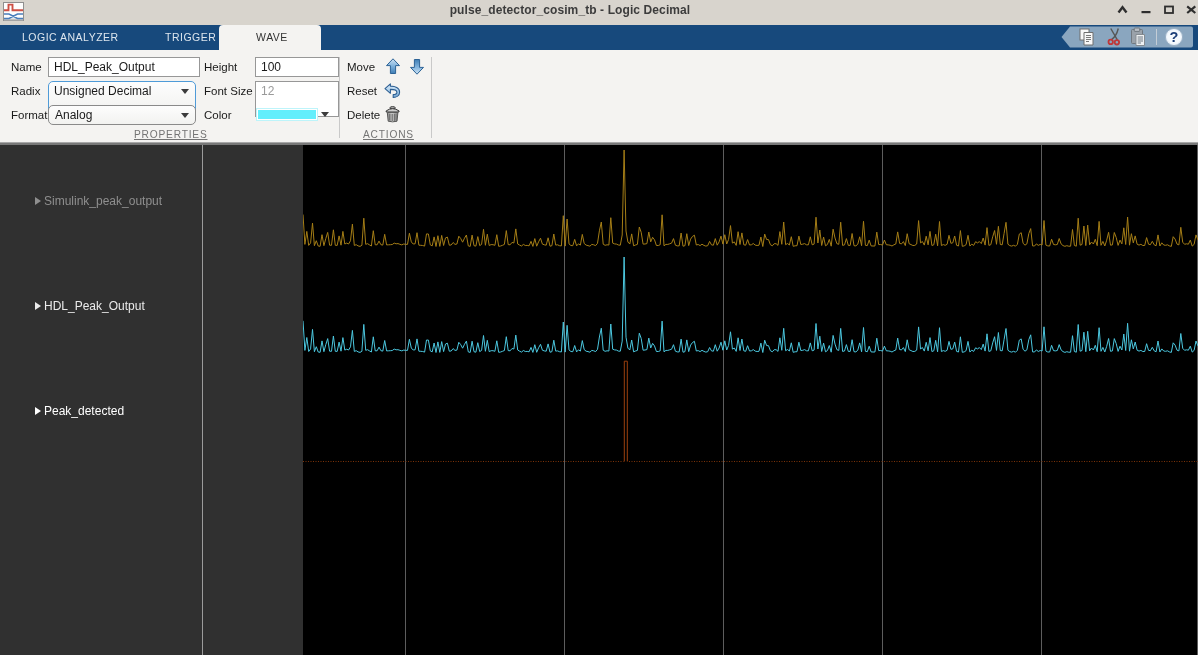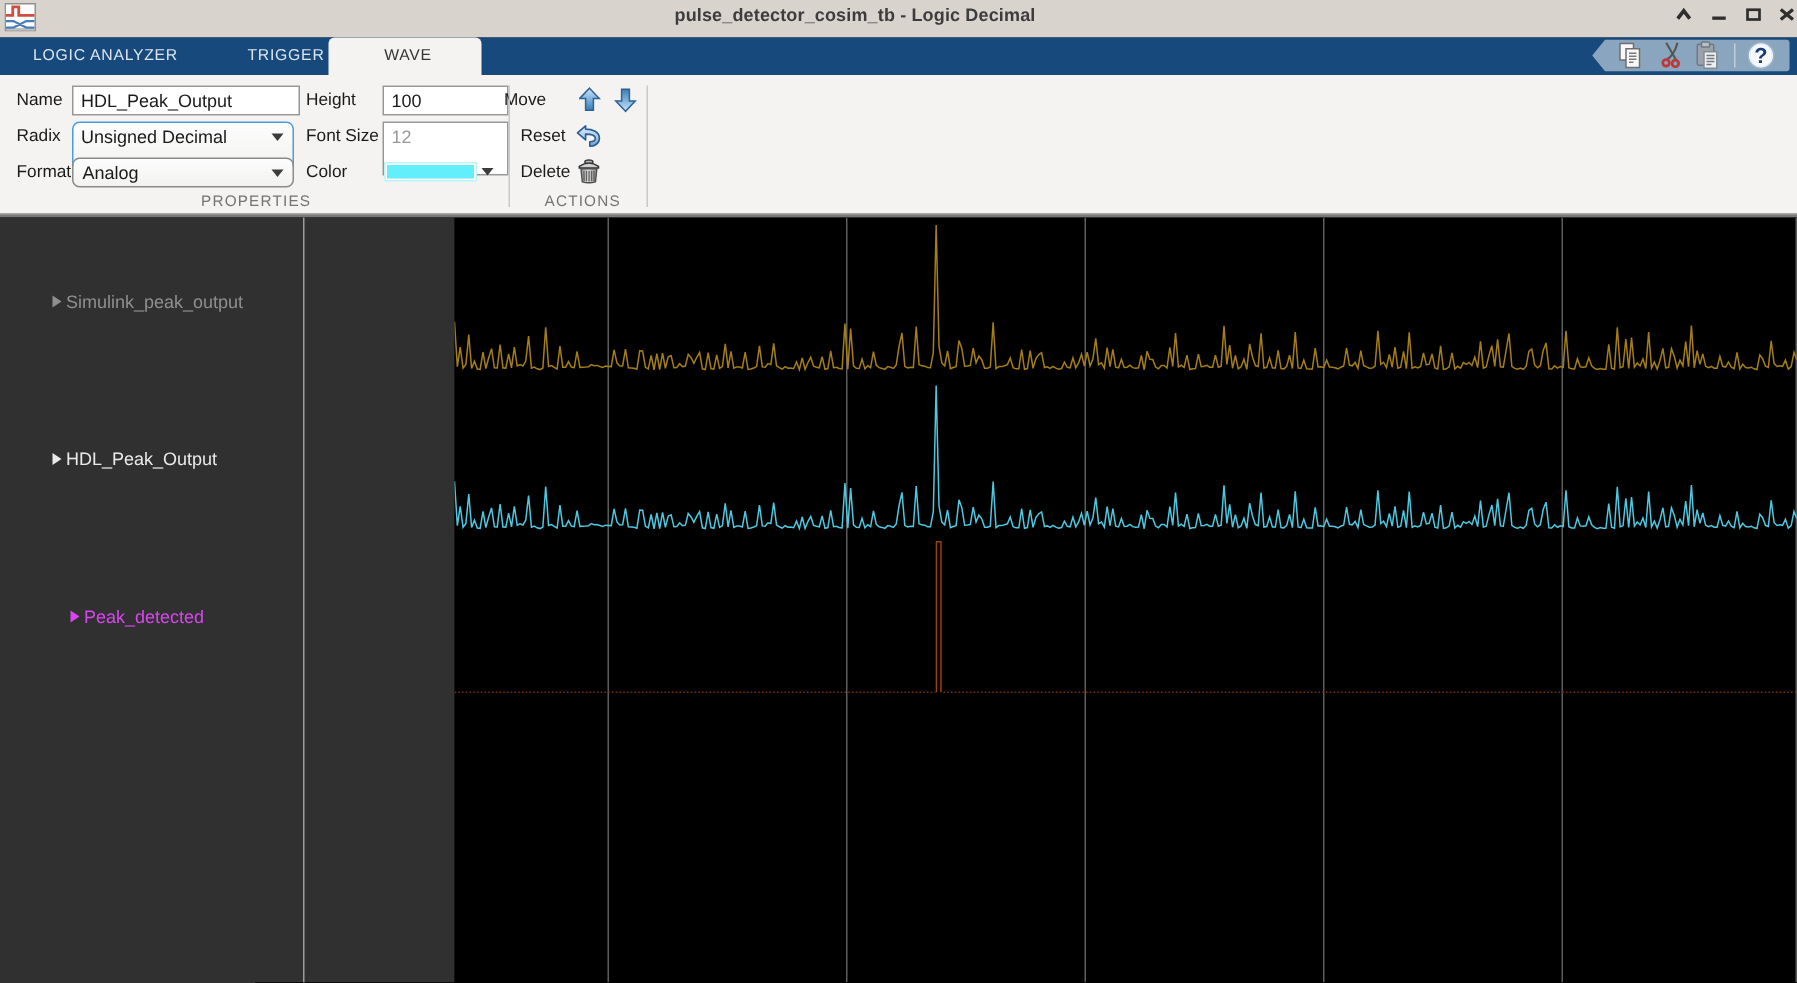--- a/index.html
+++ b/index.html
@@ -12,21 +12,21 @@
 .tabtxt { top:31px; font-size:10.5px; letter-spacing:0.5px; color:#dde6ee; }
 #wavetab { left:219px; top:25px; width:102px; height:25px; background:#f4f3f1; border-radius:4px 4px 0 0; }
 #wavetxt { left:221px; top:31px; width:102px; text-align:center; font-size:10.5px; letter-spacing:0.5px; color:#333; }
 
 #ribbon { left:0; top:50px; width:1198px; height:92px; background:#f4f3f1; }
 #ribbonline { left:0; top:142px; width:1198px; height:3px; background:#787878; border-top:1px solid #a8a8a8;}
 .lbl { font-size:11.5px; color:#1a1a1a; }
 .inp { position:absolute; background:#fff; border:1px solid #979797; font-size:12px; color:#1a1a1a; padding:2px 0 0 5px; }
 .dd  { position:absolute; background:linear-gradient(#fdfdfd,#f2f2f0); border:1px solid #8a8a8a; border-radius:5px; font-size:12px; color:#1a1a1a; padding:2px 0 0 6px; }
 .caret { position:absolute; width:0; height:0; border-left:4.5px solid transparent; border-right:4.5px solid transparent; border-top:5px solid #3c3c3c; }
-.seclbl { position:absolute; font-size:10.2px; color:#747474; letter-spacing:0.8px; }
+.seclbl { position:absolute; font-size:10.2px; color:#747474; letter-spacing:0.8px;text-decoration:underline; }
 .vsep { position:absolute; top:57px; width:1px; height:81px; background:#c9c9c9; }
 
 #panel { left:0; top:145px; width:303px; height:510px; background:#303030; }
 #pdiv { left:202px; top:145px; width:1px; height:510px; background:#9b9b9b; }
 .sig { position:absolute; font-size:12px;padding-left:30px; }
 .arr { display:inline-block; width:0; height:0; border-top:4px solid transparent; border-bottom:4px solid transparent; border-left:6px solid currentColor; margin-right:3px; }
 </style></head><body>
 <div class="abs" id="titlebar"></div>
 <div class="abs" id="titletext">pulse_detector_cosim_tb - Logic Decimal</div>
 <svg class="abs" style="left:3px;top:2px" width="21" height="19" viewBox="0 0 21 19">
@@ -70,21 +70,21 @@
  <circle cx="9" cy="9" r="8.6" fill="#e8f0f8" stroke="#9ab0c5"></circle>
  <circle cx="9" cy="9" r="7" fill="#f6fafd"></circle>
  <text x="9" y="14.2" text-anchor="middle" font-family="Liberation Sans" font-size="14.5" font-weight="bold" fill="#1b3e77">?</text>
 </g>
 </svg>
 <div class="abs" id="ribbon"></div>
 <div class="abs lbl" style="left:11px;top:61px">Name</div>
 <div class="inp" style="left:48px;top:57px;width:152px;height:20px;">HDL_Peak_Output</div>
 <div class="abs lbl" style="left:204px;top:61px">Height</div>
 <div class="inp" style="left:255px;top:57px;width:84px;height:20px;">100</div>
-<div class="abs lbl" style="left:336px;top:61px">Move</div>
+<div class="abs lbl" style="left:347px;top:61px">Move</div>
 <div class="abs lbl" style="left:11px;top:85px">Radix</div>
 <div class="dd" style="left:48px;top:81px;width:148px;height:32px;border:1.5px solid #4f9bd8;padding-left:5px;">Unsigned Decimal</div>
 <div class="caret" style="left:181px;top:89px"></div>
 <div class="abs lbl" style="left:204px;top:85px">Font Size</div>
 <div class="inp" style="left:255px;top:81px;width:84px;height:36px;color:#9a9a9a;">12</div>
 <div class="abs lbl" style="left:347px;top:85px">Reset</div>
 <div class="abs lbl" style="left:11px;top:109px">Format</div>
 <div class="dd" style="left:48px;top:105px;width:148px;height:20px;">Analog</div>
 <div class="caret" style="left:181px;top:113px"></div>
 <div class="abs lbl" style="left:204px;top:109px">Color</div>
@@ -132,21 +132,21 @@
     </defs>
 <ellipse cx="7.6" cy="1.9" rx="2.7" ry="1.3" fill="#b5b5b5" stroke="#3c3c3c" stroke-width="1"></ellipse>
 <path d="M1.2,4.9 Q7.6,0.4 14,4.9 L14,6 L1.2,6 Z" fill="#cfcfcf" stroke="#323232" stroke-width="1"></path>
 <path d="M2.3,6.6 L12.9,6.6 L12,15.2 Q7.6,16.5 3.2,15.2 Z" fill="url(#tg)" stroke="#4a4a4a" stroke-width="0.9"></path>
 <path d="M4.3,7.8 L4.4,14.6 M6,7.8 L6,14.9 M7.7,7.8 L7.7,15 M9.4,7.8 L9.4,14.9 M11,7.8 L11,14.6" stroke="#5f5f5f" stroke-width="0.9"></path>
 </svg>
 <div class="abs" id="panel"></div>
 <div class="abs" id="pdiv"></div>
 <div class="abs sig" style="left:5px;top:194px;color:#8f8f8f"><span class="arr"></span>Simulink_peak_output</div>
 <div class="abs sig" style="left:5px;top:299px;color:#eaeaea"><span class="arr"></span>HDL_Peak_Output</div>
-<div class="abs sig" style="left:17px;top:404px;color:#d946ef"><span class="arr"></span>Peak_detected</div>
+<div class="abs sig" style="left:5px;top:404px;color:#ffffff"><span class="arr"></span>Peak_detected</div>
 <svg class="abs" style="left:303px;top:145px" width="895" height="510" viewBox="303 145 895 510">
 <rect x="303" y="145" width="895" height="510" fill="#000"></rect>
 <g stroke="#5d5d5d" stroke-width="1">
 <line x1="405.5" y1="145" x2="405.5" y2="655"></line>
 <line x1="564.5" y1="145" x2="564.5" y2="655"></line>
 <line x1="723.5" y1="145" x2="723.5" y2="655"></line>
 <line x1="882.5" y1="145" x2="882.5" y2="655"></line>
 <line x1="1041.5" y1="145" x2="1041.5" y2="655"></line>
 <line x1="1197.5" y1="145" x2="1197.5" y2="655"></line>
 </g>

